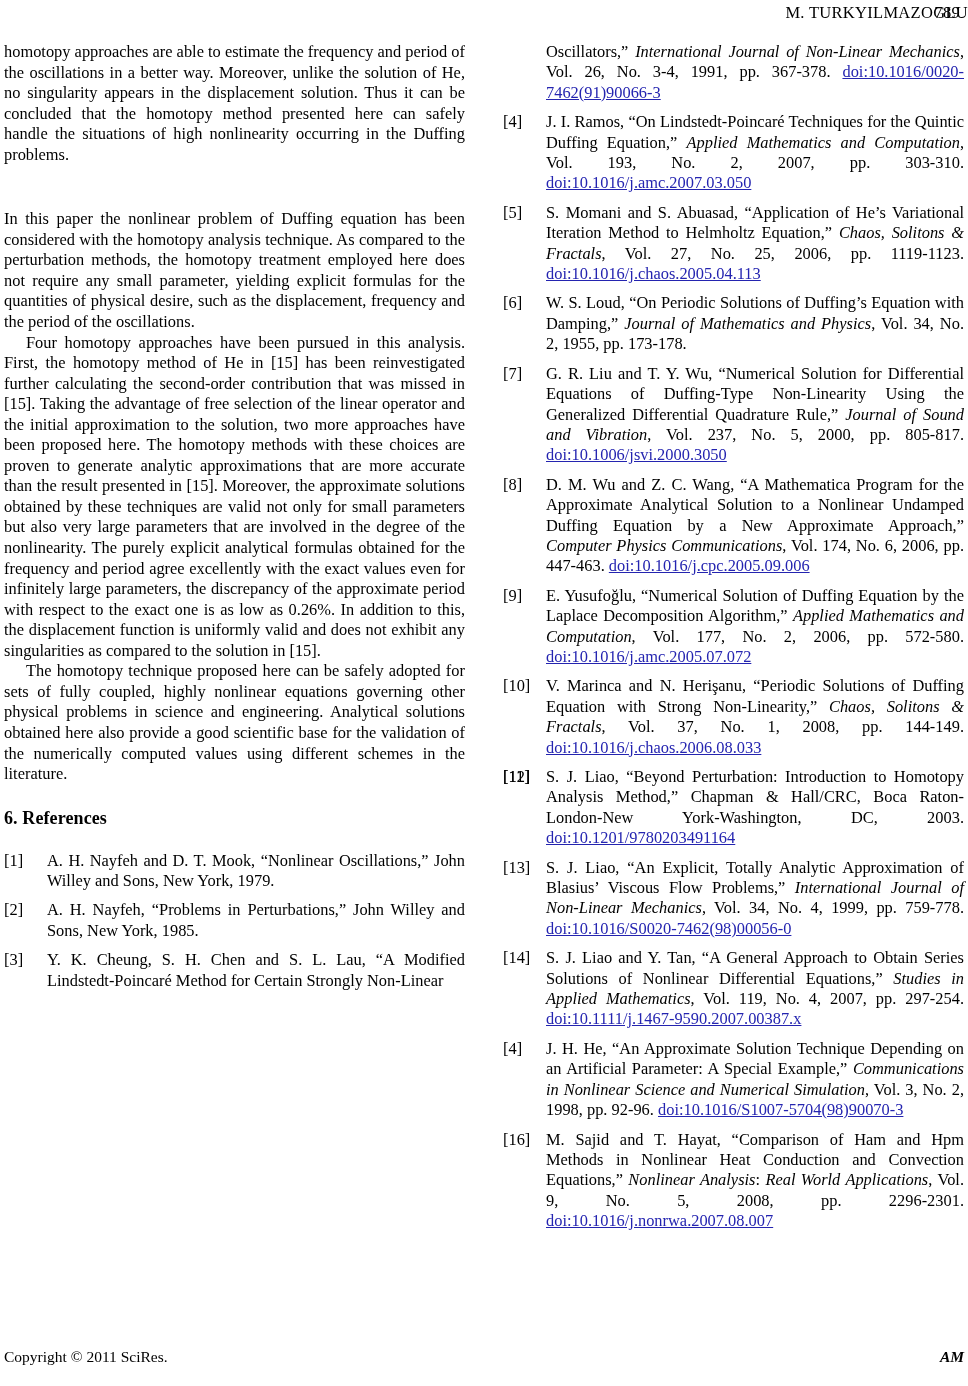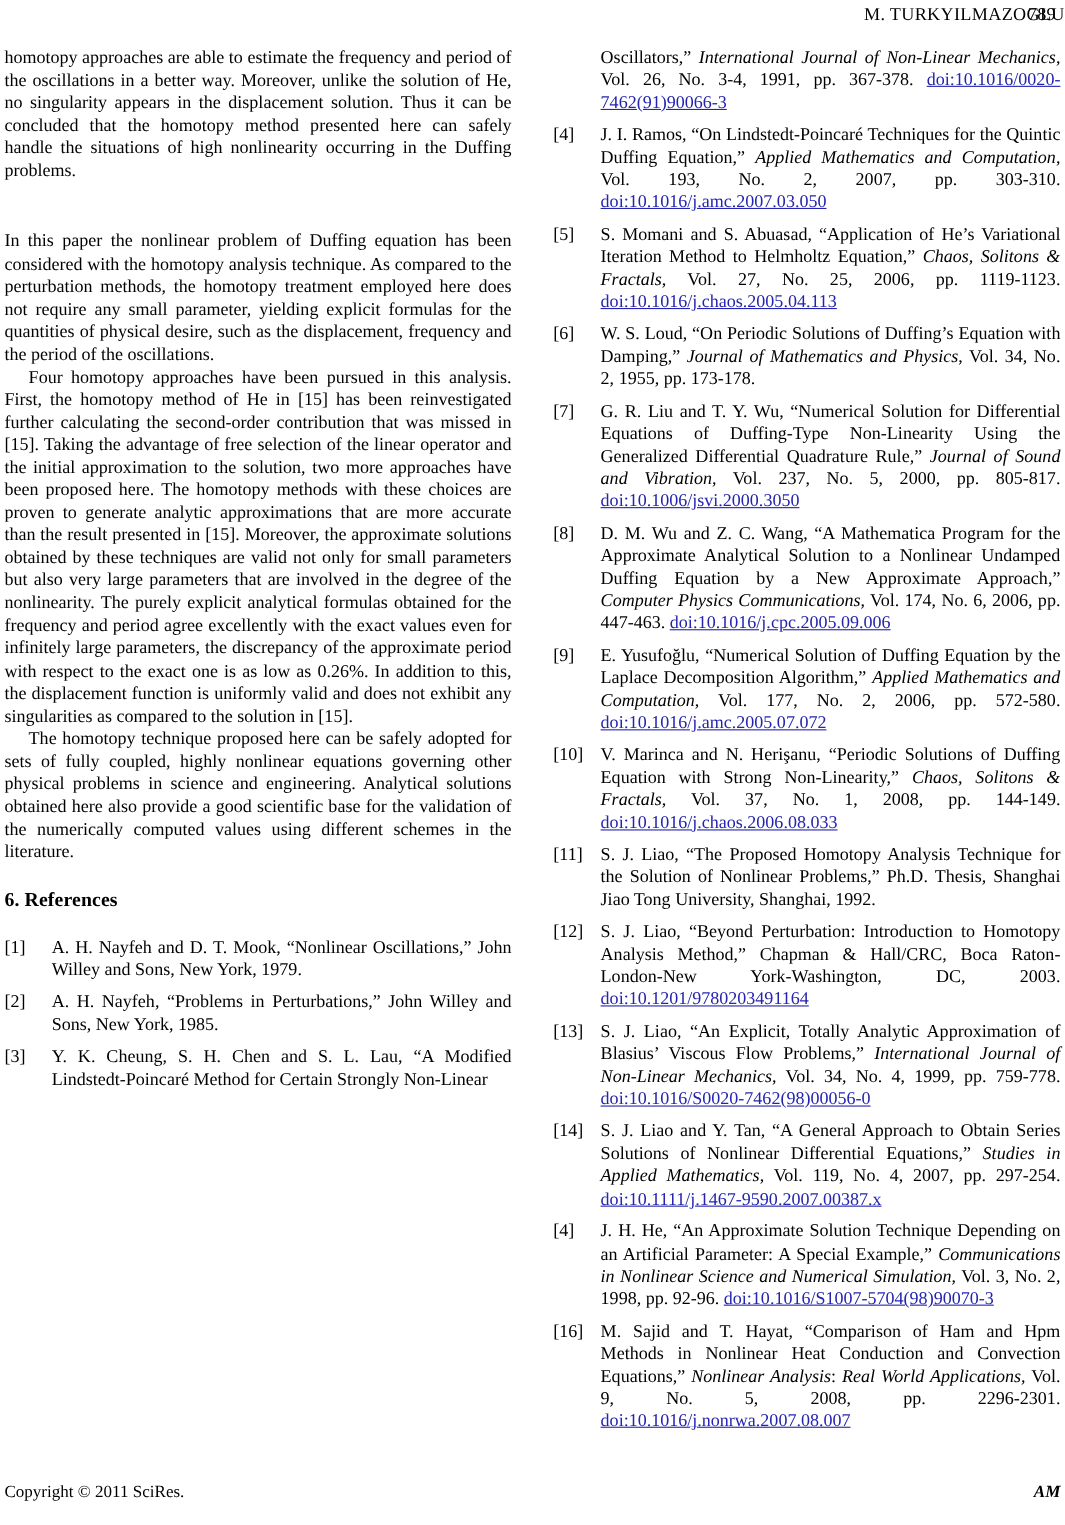--- a/index.html
+++ b/index.html
@@ -167,21 +167,21 @@
   <div class="col col-right">
     <div id="refs-right">
         <div class="ref"><span class="ref-num"></span><span>Oscillators,” </span><i>International Journal of Non-Linear Mechanics</i><span>, Vol. 26, No. 3-4, 1991, pp. 367-378. </span><a class="doi">doi:10.1016/0020-7462(91)90066-3</a></div>
         <div class="ref"><span class="ref-num">[4]</span><span>J. I. Ramos, “On Lindstedt-Poincaré Techniques for the Quintic Duffing Equation,” </span><i>Applied Mathematics and Computation</i><span>, Vol. 193, No. 2, 2007, pp. 303-310. </span><a class="doi">doi:10.1016/j.amc.2007.03.050</a></div>
         <div class="ref"><span class="ref-num">[5]</span><span>S. Momani and S. Abuasad, “Application of He’s Variational Iteration Method to Helmholtz Equation,” </span><i>Chaos, Solitons &amp; Fractals</i><span>, Vol. 27, No. 25, 2006, pp. 1119-1123. </span><a class="doi">doi:10.1016/j.chaos.2005.04.113</a></div>
         <div class="ref"><span class="ref-num">[6]</span><span>W. S. Loud, “On Periodic Solutions of Duffing’s Equation with Damping,” </span><i>Journal of Mathematics and Physics</i><span>, Vol. 34, No. 2, 1955, pp. 173-178.</span></div>
         <div class="ref"><span class="ref-num">[7]</span><span>G. R. Liu and T. Y. Wu, “Numerical Solution for Differential Equations of Duffing-Type Non-Linearity Using the Generalized Differential Quadrature Rule,” </span><i>Journal of Sound and Vibration</i><span>, Vol. 237, No. 5, 2000, pp. 805-817. </span><a class="doi">doi:10.1006/jsvi.2000.3050</a></div>
         <div class="ref"><span class="ref-num">[8]</span><span>D. M. Wu and Z. C. Wang, “A Mathematica Program for the Approximate Analytical Solution to a Nonlinear Undamped Duffing Equation by a New Approximate Approach,” </span><i>Computer Physics Communications</i><span>, Vol. 174, No. 6, 2006, pp. 447-463. </span><a class="doi">doi:10.1016/j.cpc.2005.09.006</a></div>
         <div class="ref"><span class="ref-num">[9]</span><span>E. Yusufoğlu, “Numerical Solution of Duffing Equation by the Laplace Decomposition Algorithm,” </span><i>Applied Mathematics and Computation</i><span>, Vol. 177, No. 2, 2006, pp. 572-580. </span><a class="doi">doi:10.1016/j.amc.2005.07.072</a></div>
         <div class="ref"><span class="ref-num">[10]</span><span>V. Marinca and N. Herişanu, “Periodic Solutions of Duffing Equation with Strong Non-Linearity,” </span><i>Chaos, Solitons &amp; Fractals</i><span>, Vol. 37, No. 1, 2008, pp. 144-149. </span><a class="doi">doi:10.1016/j.chaos.2006.08.033</a></div>
-        <div class="ref"><span class="ref-num">[11]</span><span>S. J. Liao, “The Proposed Homotopy Analysis Technique for the Solution of Nonlinear Problems,” Ph.D. Thesis, Shanghai Jiao Tong University, Shanghai, 1992.</span></div>
+        <div class="ref"><span class="ref-num">[11]</span></div>
         <div class="ref"><span class="ref-num">[12]</span><span>S. J. Liao, “Beyond Perturbation: Introduction to Homotopy Analysis Method,” Chapman &amp; Hall/CRC, Boca Raton-London-New York-Washington, DC, 2003. </span><a class="doi">doi:10.1201/9780203491164</a></div>
         <div class="ref"><span class="ref-num">[13]</span><span>S. J. Liao, “An Explicit, Totally Analytic Approximation of Blasius’ Viscous Flow Problems,” </span><i>International Journal of Non-Linear Mechanics</i><span>, Vol. 34, No. 4, 1999, pp. 759-778. </span><a class="doi">doi:10.1016/S0020-7462(98)00056-0</a></div>
         <div class="ref"><span class="ref-num">[14]</span><span>S. J. Liao and Y. Tan, “A General Approach to Obtain Series Solutions of Nonlinear Differential Equations,” </span><i>Studies in Applied Mathematics</i><span>, Vol. 119, No. 4, 2007, pp. 297-254. </span><a class="doi">doi:10.1111/j.1467-9590.2007.00387.x</a></div>
         <div class="ref"><span class="ref-num">[4]</span><span>J. H. He, “An Approximate Solution Technique Depending on an Artificial Parameter: A Special Example,” </span><i>Communications in Nonlinear Science and Numerical Simulation</i><span>, Vol. 3, No. 2, 1998, pp. 92-96. </span><a class="doi">doi:10.1016/S1007-5704(98)90070-3</a></div>
         <div class="ref"><span class="ref-num">[16]</span><span>M. Sajid and T. Hayat, “Comparison of Ham and Hpm Methods in Nonlinear Heat Conduction and Convection Equations,” </span><i>Nonlinear Analysis</i><span>: </span><i>Real World Applications</i><span>, Vol. 9, No. 5, 2008, pp. 2296-2301. </span><a class="doi">doi:10.1016/j.nonrwa.2007.08.007</a></div>
       </div>
   </div>
 
 </div>
 

